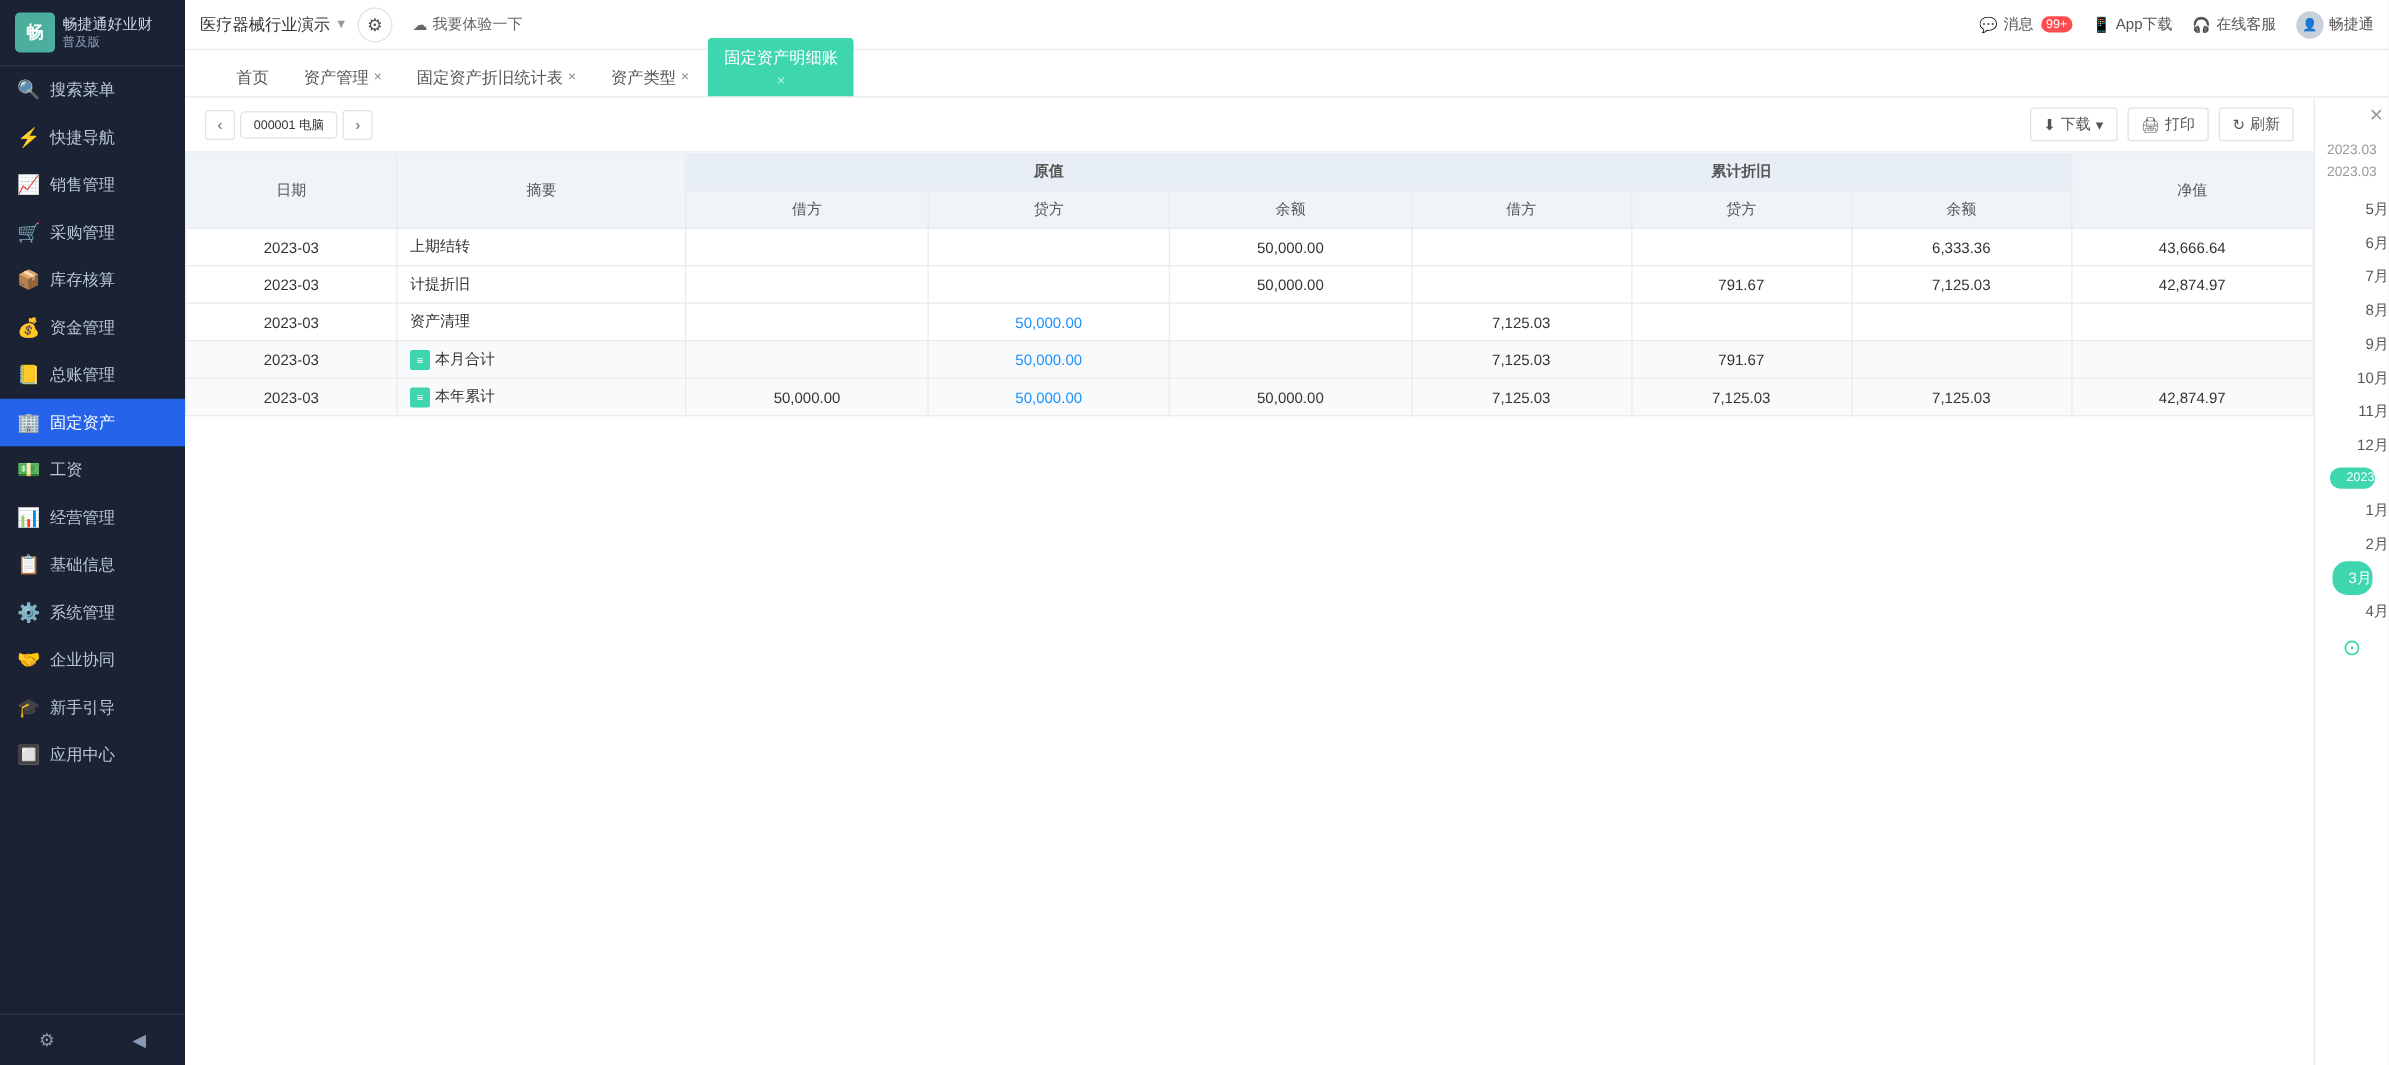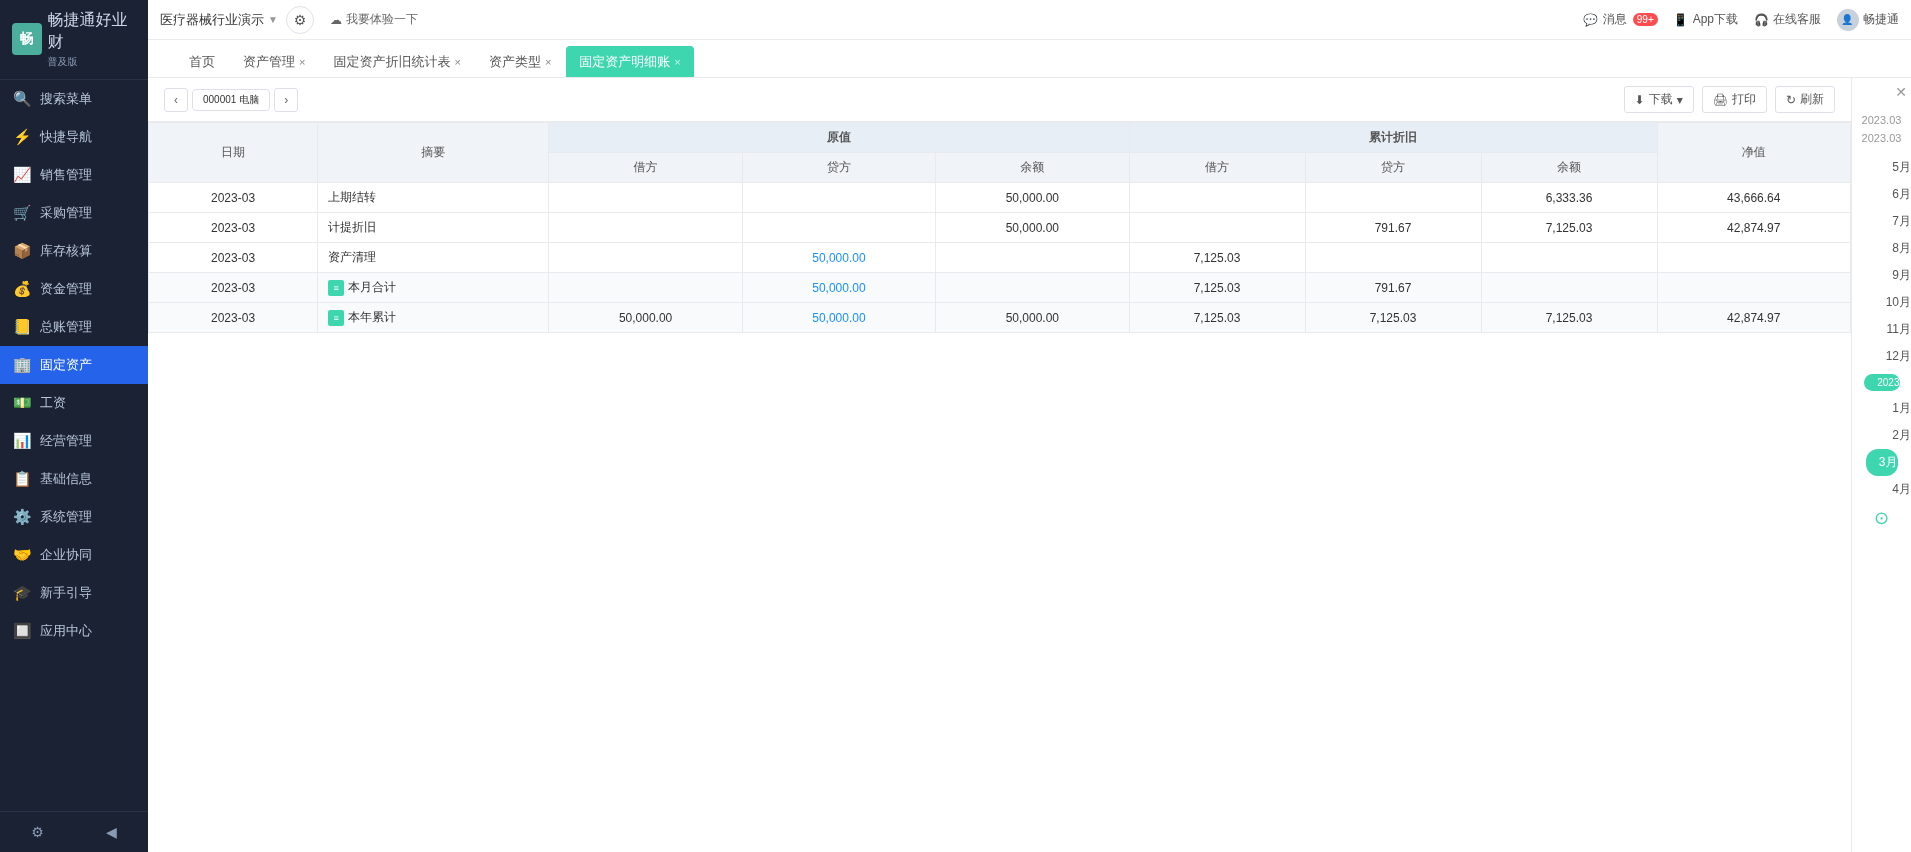--- a/index.html
+++ b/index.html
@@ -2,21 +2,21 @@
 <html><head>
   <meta charset="utf-8">
   <style>
     * { box-sizing: border-box; margin: 0; padding: 0; }
     body { font-family: 'Microsoft YaHei', '微软雅黑', Arial, sans-serif; font-size: 12px; background: #f0f2f5; display: flex; height: 852px; overflow: hidden; }
 
     
     .sidebar { width: 148px; background: #1a2233; color: #fff; display: flex; flex-direction: column; height: 100%; flex-shrink: 0; }
     .sidebar-logo { padding: 10px 12px; display: flex; align-items: center; gap: 6px; border-bottom: 1px solid #2a3447; }
     .sidebar-logo-icon { width: 32px; height: 32px; background: #4caf9e; border-radius: 4px; display: flex; align-items: center; justify-content: center; font-size: 14px; font-weight: bold; color: #fff; }
-    .sidebar-logo-text { font-size: 16px; color: #cdd6e8; line-height: 1.4; font-family: Liberation Mono, monospace; }
+    .sidebar-logo-text { font-size: 12px; color: #cdd6e8; line-height: 1.4; }
     .sidebar-logo-sub { font-size: 10px; color: #8a9ab5; }
     .sidebar-scroll { flex: 1; overflow-y: auto; }
     .sidebar-scroll::-webkit-scrollbar { width: 4px; }
     .sidebar-scroll::-webkit-scrollbar-thumb { background: #3a4a63; border-radius: 2px; }
     .sidebar-item { display: flex; align-items: center; gap: 8px; padding: 10px 14px; cursor: pointer; color: #b8c6d9; font-size: 13px; transition: background 0.2s; }
     .sidebar-item.active { background: #2563eb; color: #fff; }
     .sidebar-item-icon { width: 18px; height: 18px; display: flex; align-items: center; justify-content: center; font-size: 15px; }
     .sidebar-bottom { padding: 8px 0; border-top: 1px solid #2a3447; display: flex; align-items: center; justify-content: space-around; }
     .sidebar-bottom-btn { color: #8a9ab5; cursor: pointer; padding: 4px; font-size: 14px; }
 
@@ -33,21 +33,21 @@
     .topbar-notif { display: flex; align-items: center; gap: 4px; color: #555; font-size: 12px; cursor: pointer; position: relative; }
     .notif-badge { background: #ff4d4f; color: #fff; font-size: 10px; padding: 1px 4px; border-radius: 8px; margin-left: 2px; }
     .topbar-app { display: flex; align-items: center; gap: 4px; color: #555; font-size: 12px; cursor: pointer; }
     .topbar-service { display: flex; align-items: center; gap: 4px; color: #555; font-size: 12px; cursor: pointer; }
     .topbar-user { display: flex; align-items: center; gap: 4px; color: #555; font-size: 12px; cursor: pointer; }
     .user-avatar { width: 22px; height: 22px; border-radius: 50%; background: #c8d0dc; display: flex; align-items: center; justify-content: center; font-size: 10px; color: #555; }
 
     
     .tabs-bar { height: 38px; background: #fff; border-bottom: 1px solid #e8eaed; display: flex; align-items: flex-end; padding: 0 28px; gap: 2px; }
     .tab { padding: 6px 12px; font-size: 13px; cursor: pointer; color: #555; border-radius: 4px 4px 0 0; display: flex; align-items: center; gap: 4px; border: 1px solid transparent; border-bottom: none; }
-    .tab.active { background: #3dd6ae; color: #fff; border-color: #3dd6ae; }
+    .tab.active { background: #3dd6ae; color: #fff; border-color: #3dd6ae; flex-direction: column; }
     .tab-close { font-size: 11px; color: inherit; opacity: 0.7; }
     .tab.plain { background: transparent; color: #555; border-color: transparent; }
 
     
     .content { flex: 1; display: flex; overflow: hidden; }
 
     
     .main-content { flex: 1; display: flex; flex-direction: column; overflow: hidden; background: #f5f6f8; }
 
     

